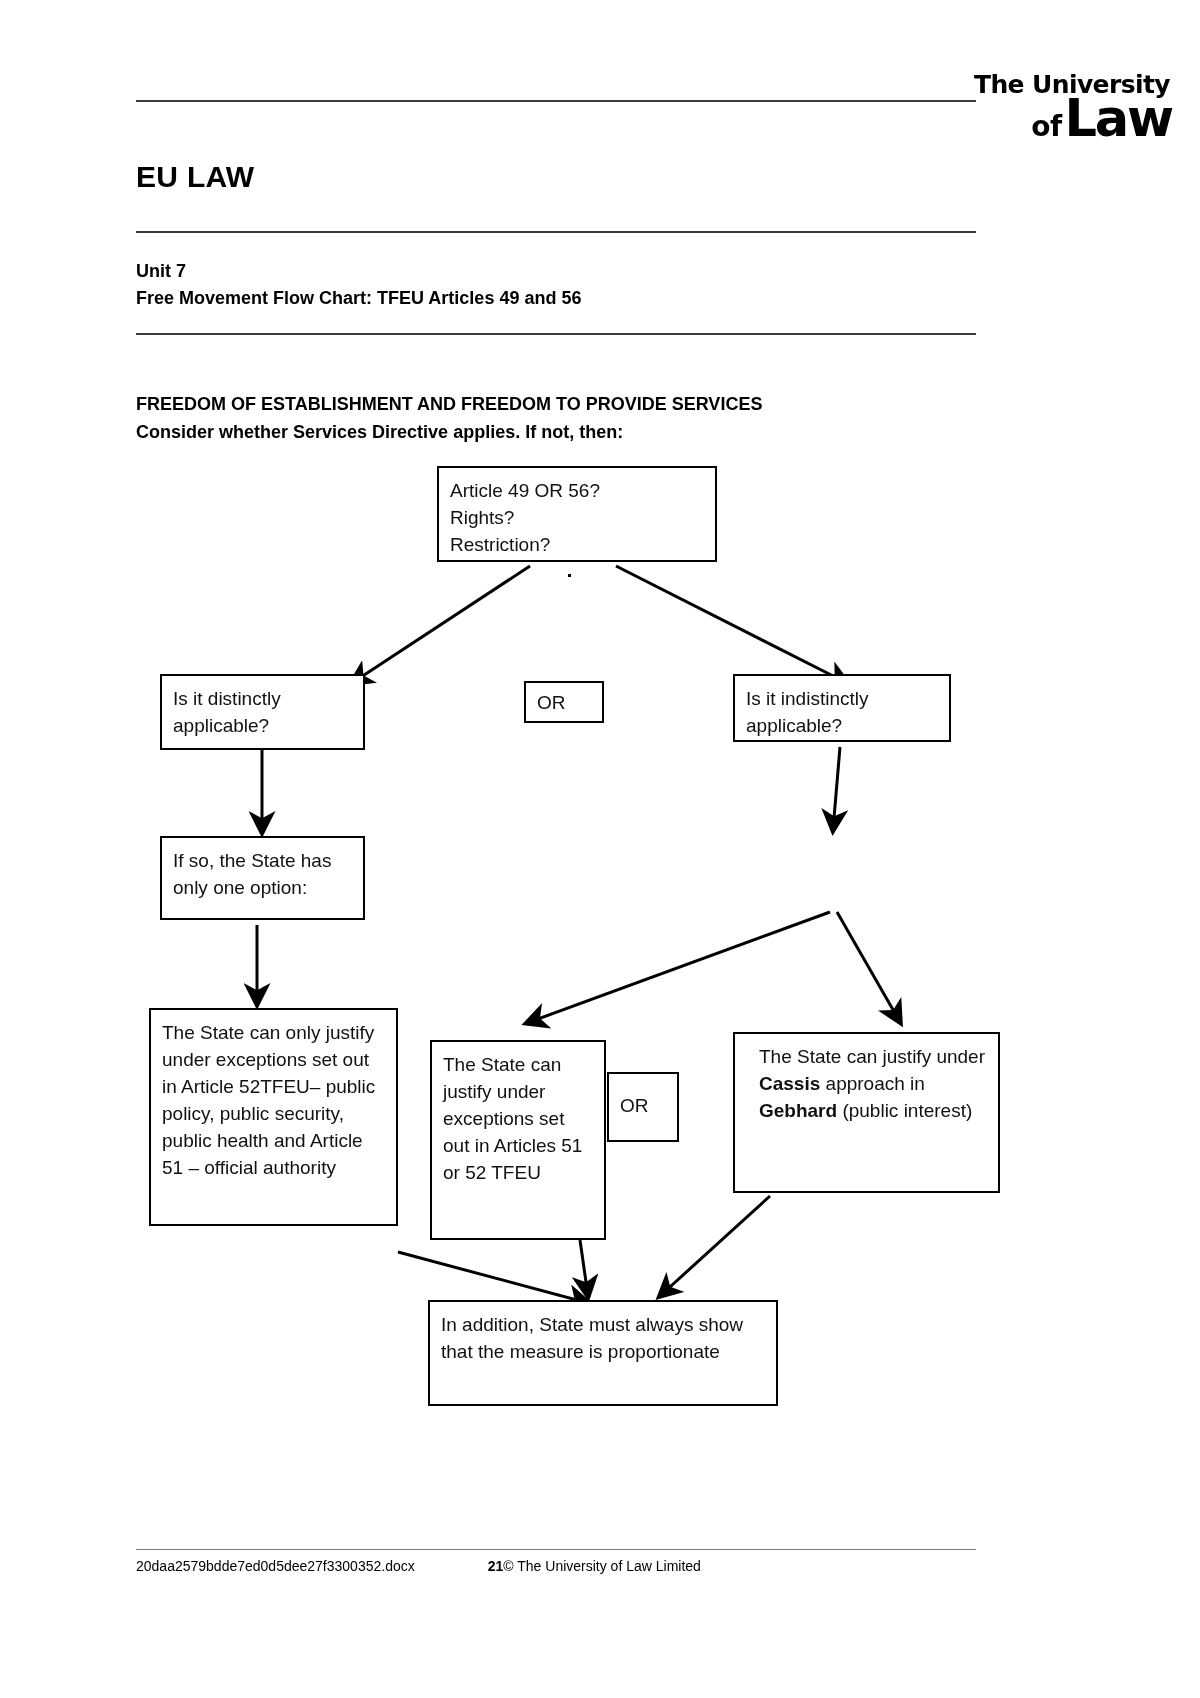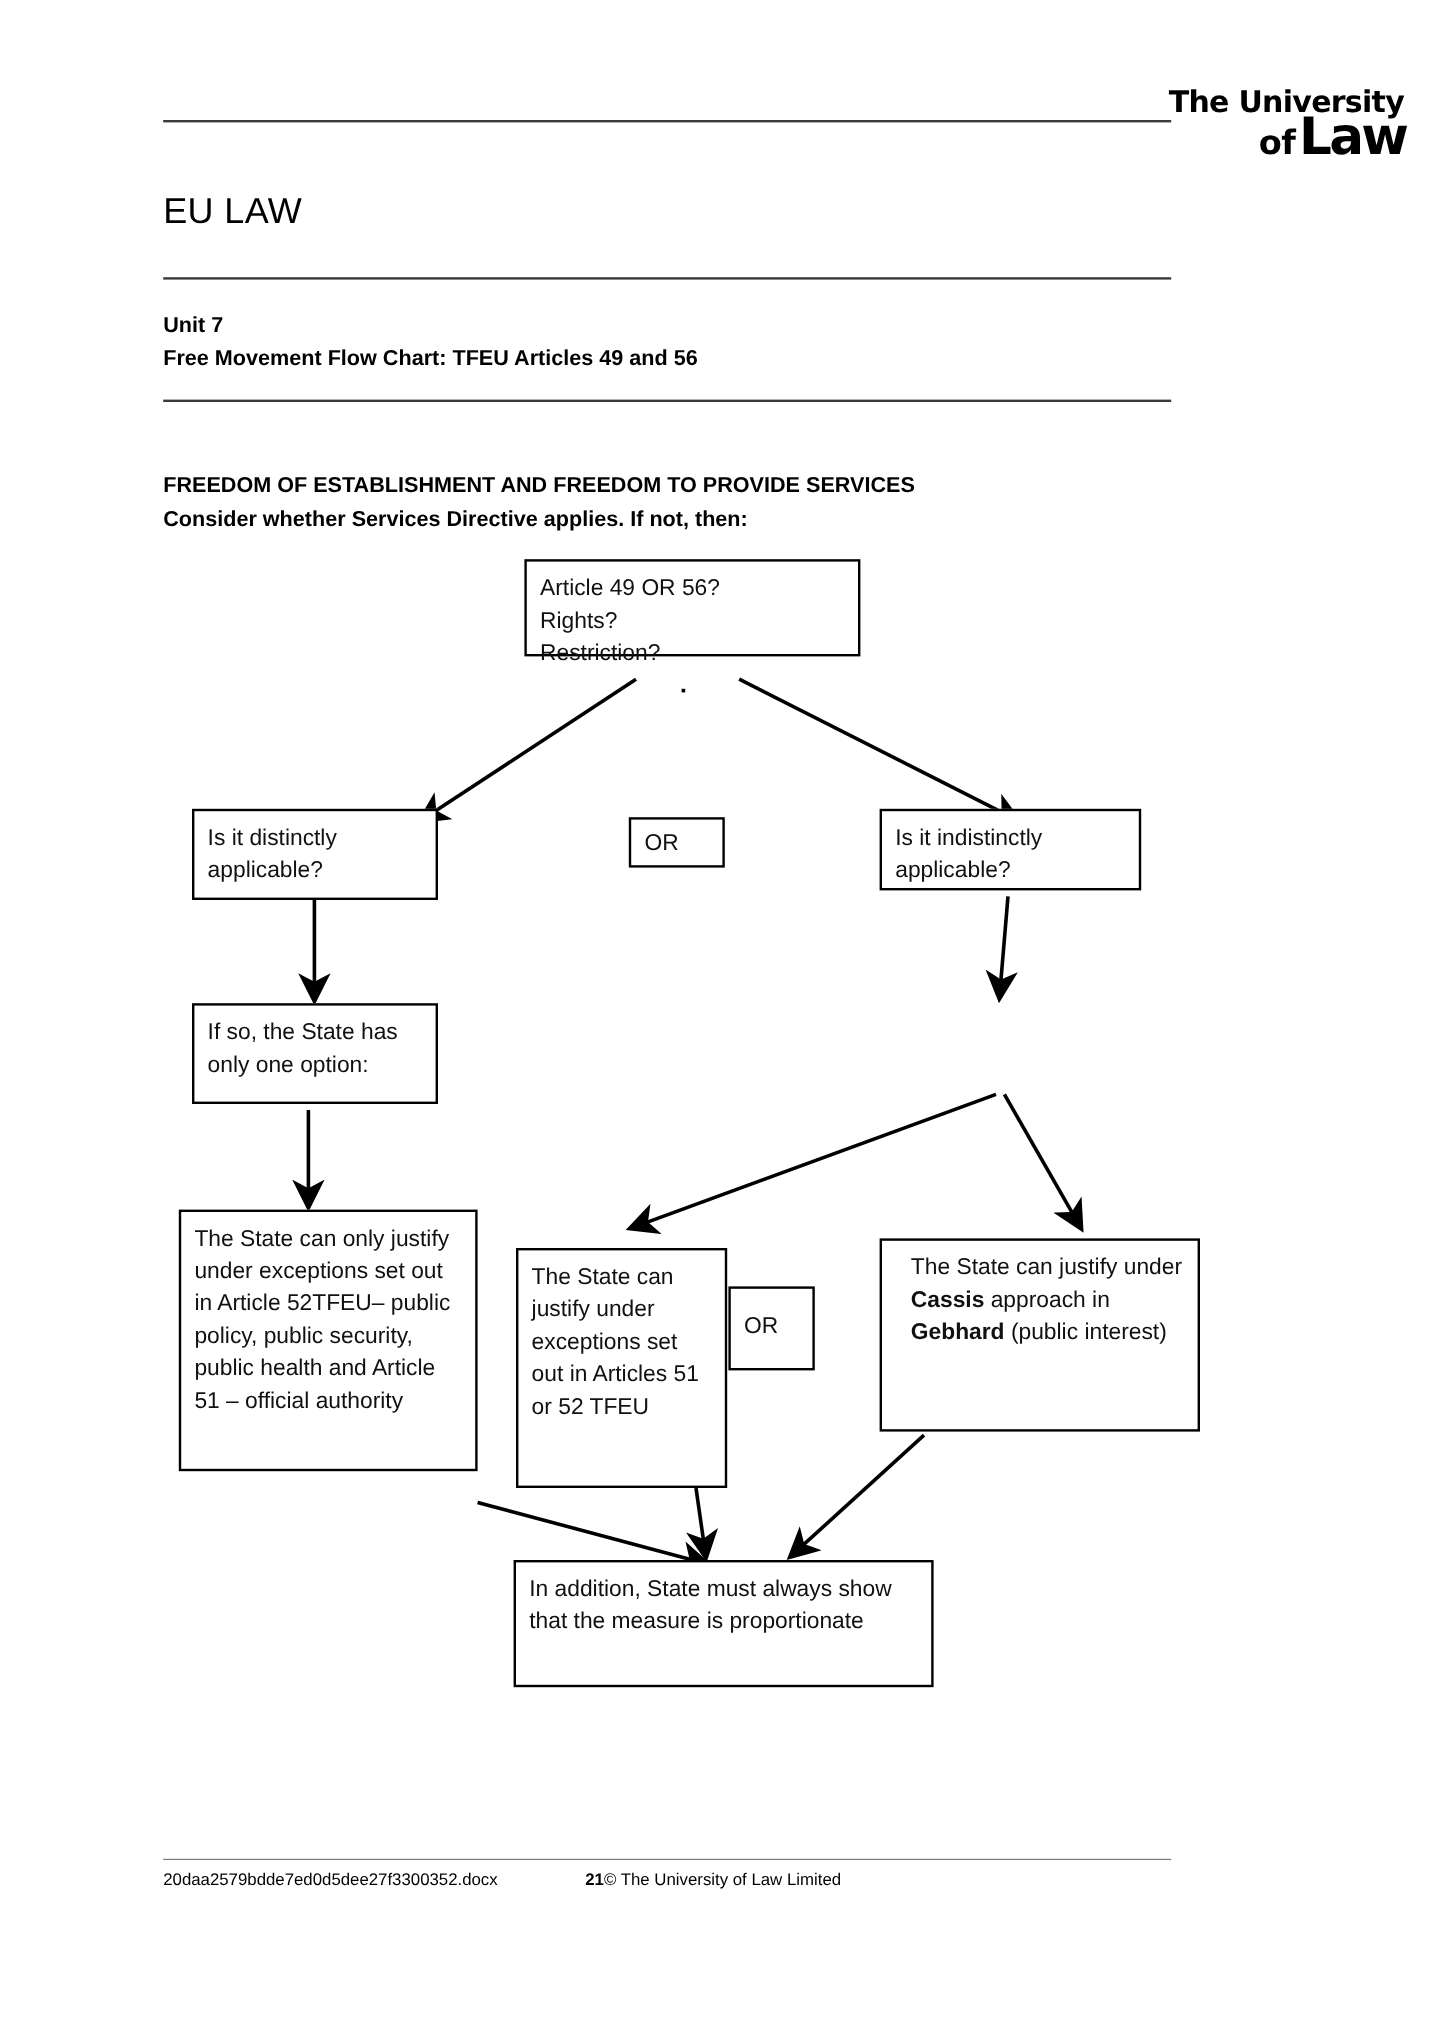--- a/index.html
+++ b/index.html
@@ -48,21 +48,21 @@
   .logo-of {
     font-family: "DejaVu Sans", sans-serif;
     font-weight: 700;
     font-size: 28px;
     vertical-align: baseline;
     letter-spacing: -0.5px;
   }
   .logo-law {
     font-family: "DejaVu Sans", sans-serif;
     font-weight: 700;
-    font-size: 43px;
+    font-size: 51px;
     letter-spacing: -2.2px;
     vertical-align: baseline;
     margin-left: 3px;
   }
 
   
   .rule {
     position: absolute;
     left: 136px;
     width: 840px;
@@ -80,21 +80,21 @@
     border-top: 1px solid #7a7a7a;
     height: 0;
   }
 
   
   .title {
     position: absolute;
     left: 136px;
     top: 160px;
     font-size: 30px;
-    font-weight: 400;
+    font-weight: 700;
     letter-spacing: 0.3px;
   }
   .unit-block {
     position: absolute;
     left: 136px;
     top: 258px;
     font-size: 18px;
     font-weight: 700;
     line-height: 27px;
   }
@@ -120,21 +120,21 @@
     border: 2px solid #000000;
     background: #ffffff;
     box-sizing: border-box;
     font-size: 19px;
     line-height: 27px;
     padding: 9px 11px 8px 11px;
     color: #111111;
   }
   .node b { font-weight: 700; }
 
-  .n-top     { left: 437px; top: 466px;  width: 280px; height: 81px; }
+  .n-top     { left: 437px; top: 466px;  width: 280px; height: 96px; }
   .n-distinct{ left: 160px; top: 674px;  width: 205px; height: 76px; }
   .n-or1     { left: 524px; top: 681px;  width: 80px;  height: 42px; padding-top: 6px; }
   .n-indist  { left: 733px; top: 674px;  width: 218px; height: 68px; }
   .n-oneopt  { left: 160px; top: 836px;  width: 205px; height: 84px; }
   .n-twoopt  { left: 726px; top: 836px;  width: 222px; height: 68px; }
   .n-only    { left: 149px; top: 1008px; width: 249px; height: 218px; }
   .n-except  { left: 430px; top: 1040px; width: 176px; height: 200px; }
   .n-or2     { left: 607px; top: 1072px; width: 72px;  height: 70px; padding-top: 18px; }
   .n-cassis  { left: 733px; top: 1032px; width: 267px; height: 161px; padding-left: 24px; }
   .n-addition{ left: 428px; top: 1300px; width: 350px; height: 106px; }

